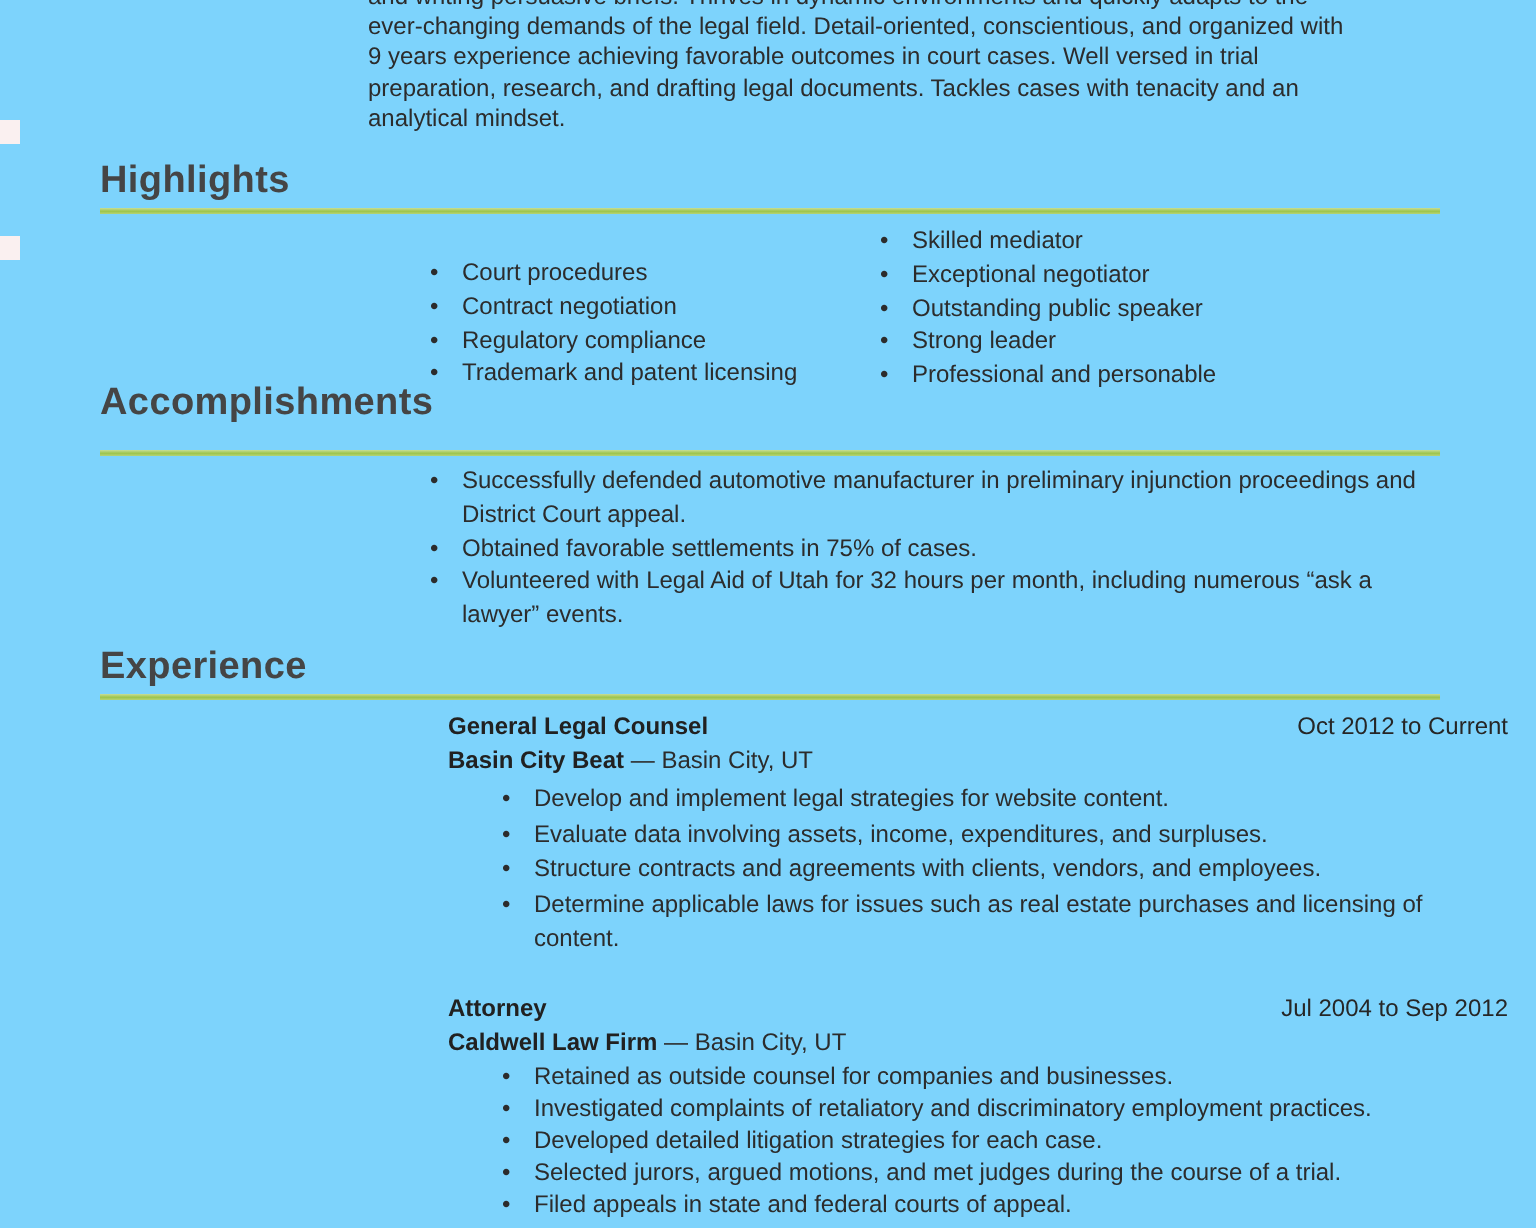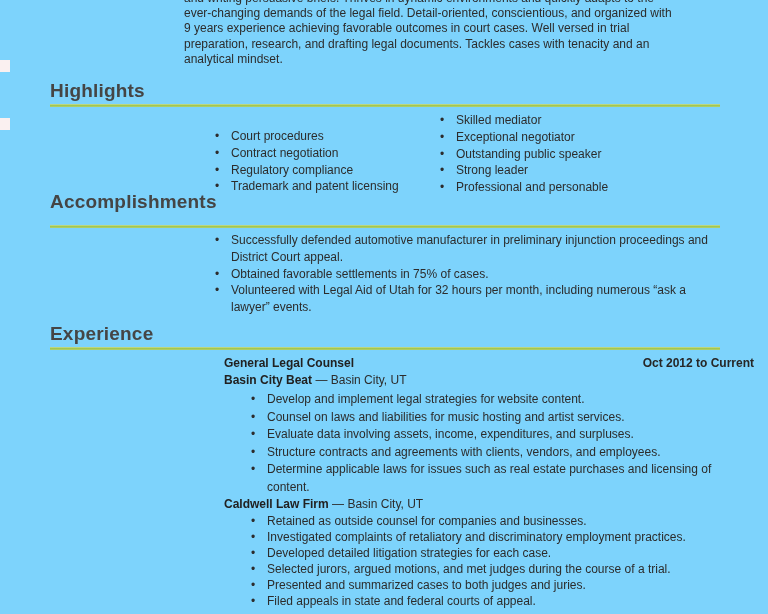--- a/index.html
+++ b/index.html
@@ -43,21 +43,21 @@
   .acc-list { position:absolute; left:213px; top:232px; width:505px; }
   .acc-list li { line-height:16.8px; }
   .job { position:absolute; left:204px; width:530px;margin-left:20px; }
   .job-1 { top:355px; }
   .job-2 { top:496px; }
   .job-header {
     display:flex; justify-content:space-between; align-items:baseline;
     line-height:17px;
   }
   .job-role { font-size:12px; font-weight:700; color:#212121; }
-  .job-dates { font-size:12px; font-weight:700; color:#262626; }
+  .job-dates { font-size:12px; font-weight:400; color:#262626; }
   .job-company-line { line-height:17px; font-size:12px; }
   .job-company { font-weight:700; color:#212121; }
   .job-location { color:#2c2c2c; }
   .job-bullets { margin-left:25px; width:505px; }
   .job-1 .job-bullets { margin-top:2px; }
   .job-1 .job-bullets li { line-height:17.5px; }
   .job-2 .job-bullets li { line-height:16px; }
   .edge-artifact {
     position:absolute; left:0; width:10px; height:12px;
     background:#faf0f0;
@@ -112,35 +112,37 @@
     <div class="job-header">
       <span class="job-role">General Legal Counsel</span>
       <span class="job-dates">Oct 2012 to Current</span>
     </div>
     <div class="job-company-line">
       <span class="job-company">Basin City Beat</span>
       <span class="job-location">— Basin City, UT</span>
     </div>
     <ul class="blist job-bullets">
         <li>Develop and implement legal strategies for website content.</li>
-        <li>Counsel on laws and liabilities for music hosting and artist services.</li>
         <li>Evaluate data involving assets, income, expenditures, and surpluses.</li>
         <li>Structure contracts and agreements with clients, vendors, and employees.</li>
         <li>Determine applicable laws for issues such as real estate purchases and licensing of content.</li>
       </ul>
   </div>
 
   <div class="job job-2">
+    <div class="job-header">
+      <span class="job-role">Attorney</span>
+      <span class="job-dates">Jul 2004 to Sep 2012</span>
+    </div>
     <div class="job-company-line">
       <span class="job-company">Caldwell Law Firm</span>
       <span class="job-location">— Basin City, UT</span>
     </div>
     <ul class="blist job-bullets">
         <li>Retained as outside counsel for companies and businesses.</li>
         <li>Investigated complaints of retaliatory and discriminatory employment practices.</li>
         <li>Developed detailed litigation strategies for each case.</li>
         <li>Selected jurors, argued motions, and met judges during the course of a trial.</li>
-        <li>Presented and summarized cases to both judges and juries.</li>
         <li>Filed appeals in state and federal courts of appeal.</li>
       </ul>
   </div>
 
 </div>
 
 </body></html>

